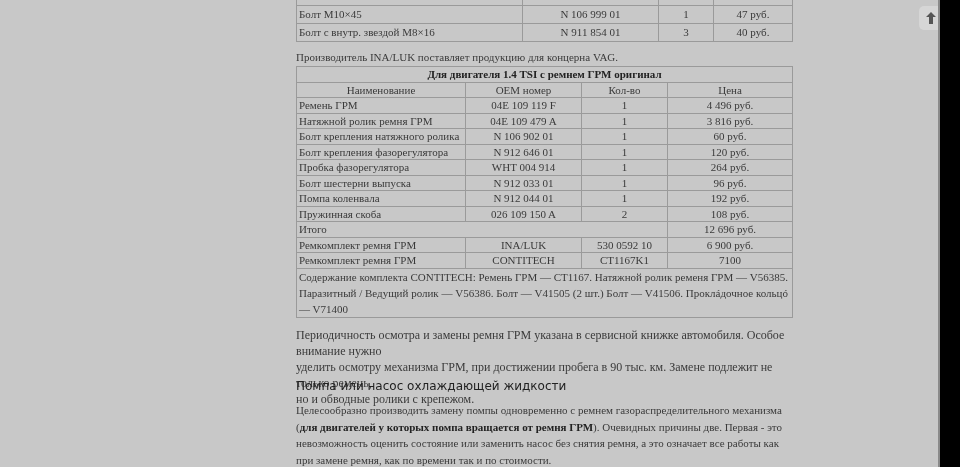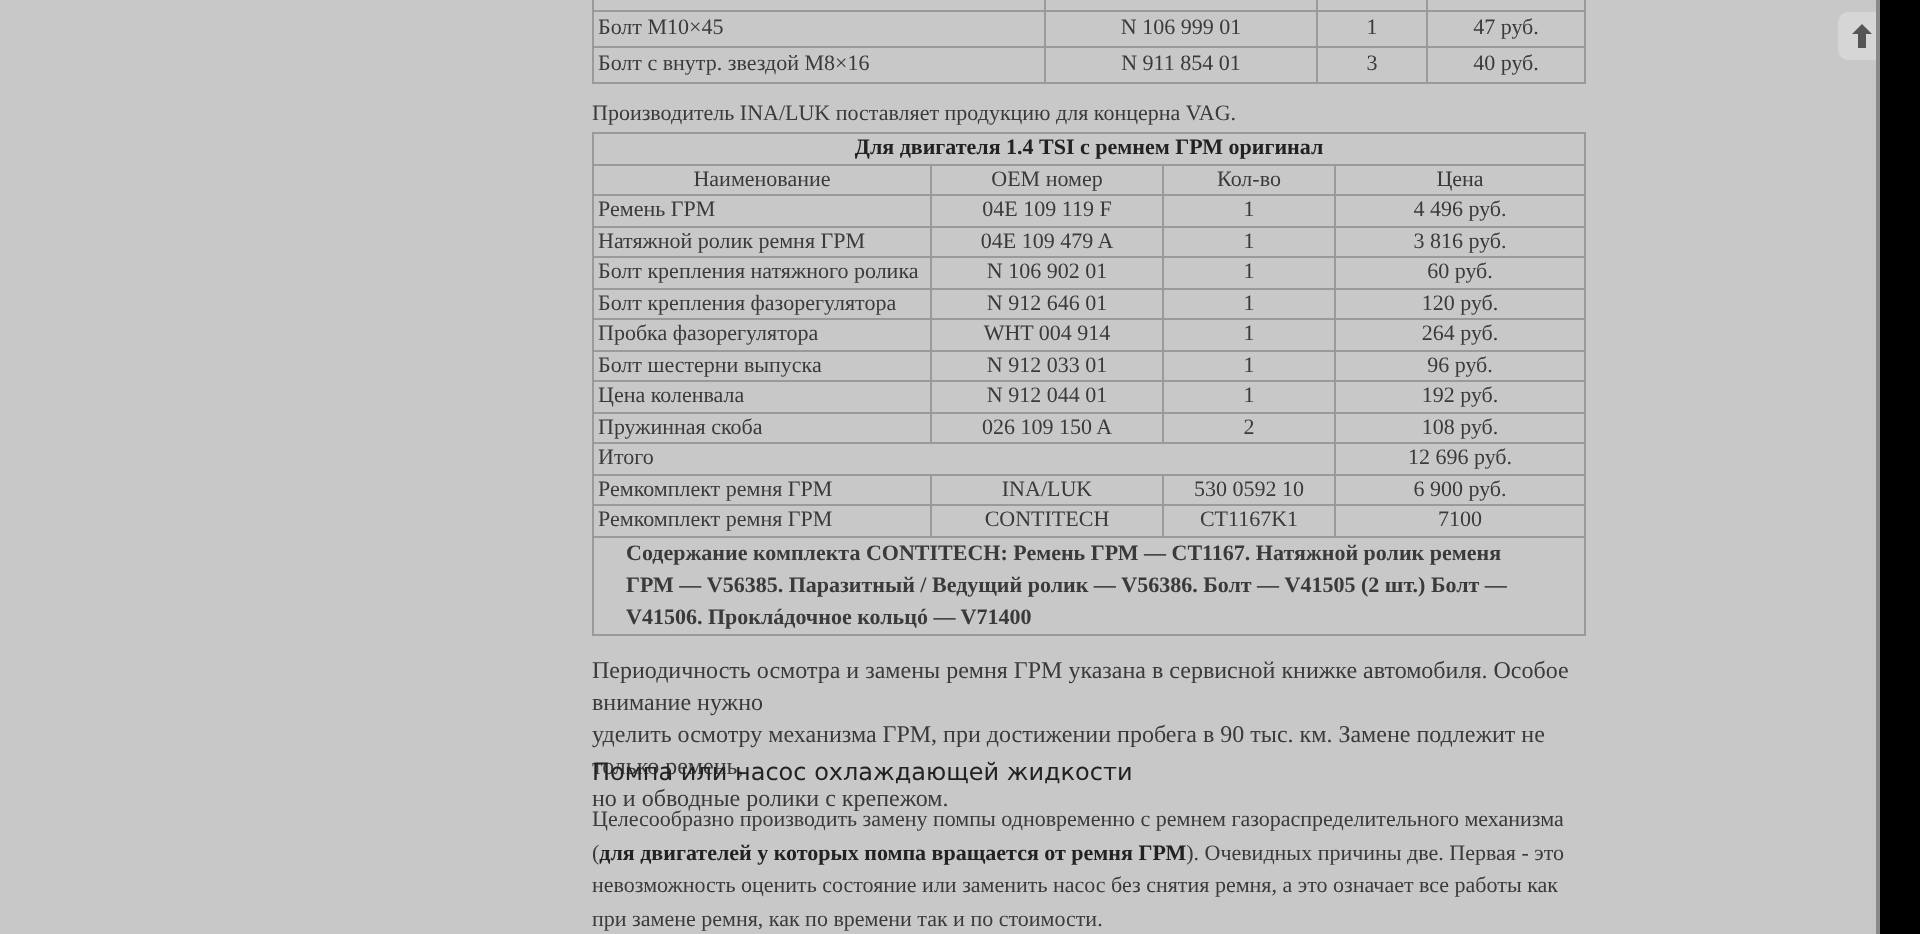--- a/index.html
+++ b/index.html
@@ -38,21 +38,21 @@
     }
     td.c { text-align: center; }
     td.title { text-align: center; font-weight: bold; color: #222; }
     .tbl-top { position: absolute; top: -13px; }
     .tbl-top td { height: 17px; line-height: 17px; }
     .note1 {
       position: absolute; top: 40px; font-size: 11px; line-height: 14px; margin-top: 10px;
     }
     .tbl-main { position: absolute; top: 66px; }
     .tbl-main td { height: 14.5px; }
-    .desc-cell { white-space: normal !important; line-height: 16px !important; height: auto !important; padding: 0 16px; font-weight: bold; }
+    .desc-cell { white-space: normal !important; line-height: 16px !important; height: auto !important; padding: 0 2px; }
     .para1 {
       position: absolute; top: 327px; width: 500px; font-size: 12px; line-height: 16px;
     }
     .heading {
       position: absolute; top: 379px; font-family: "DejaVu Sans", sans-serif;
       font-size: 12px; font-weight: normal; color: #222; margin: 0;
     }
     .para2 {
       position: absolute; top: 402px; width: 500px; font-size: 11px; line-height: 16.5px;
     }
@@ -141,21 +141,21 @@
       <td class="c">1</td>
       <td class="c">264 руб.</td>
     </tr>
     <tr>
       <td>Болт шестерни выпуска</td>
       <td class="c">N 912 033 01</td>
       <td class="c">1</td>
       <td class="c">96 руб.</td>
     </tr>
     <tr>
-      <td>Цена коленвала</td>
+      <td>Помпа коленвала</td>
       <td class="c">N 912 044 01</td>
       <td class="c">1</td>
       <td class="c">192 руб.</td>
     </tr>
     <tr>
       <td>Пружинная скоба</td>
       <td class="c">026 109 150 A</td>
       <td class="c">2</td>
       <td class="c">108 руб.</td>
     </tr>

